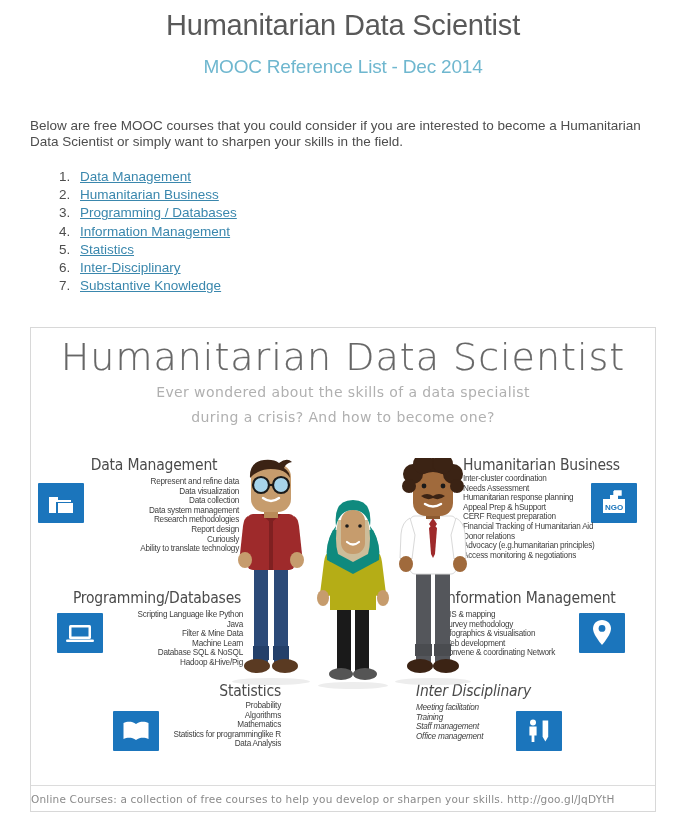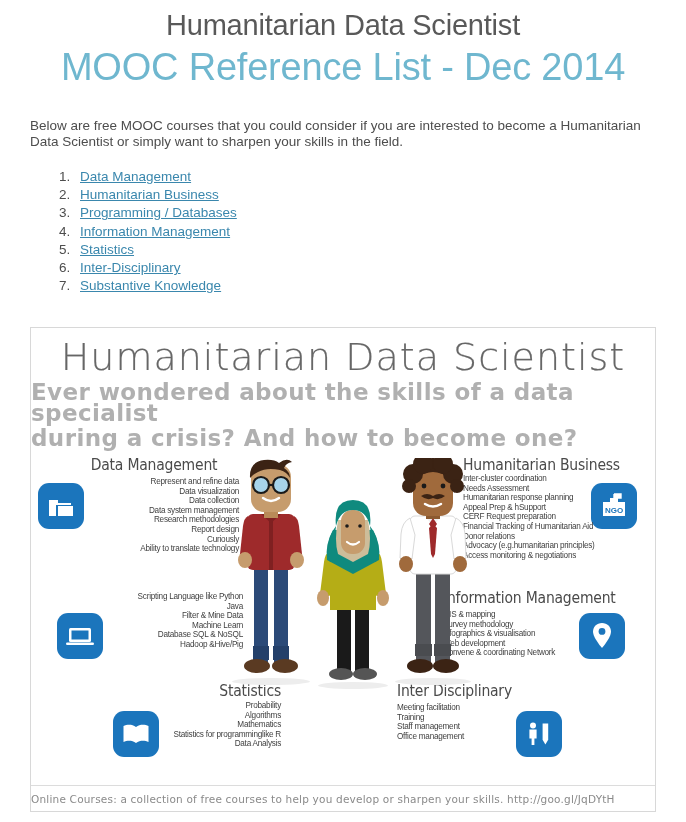--- a/index.html
+++ b/index.html
@@ -23,21 +23,21 @@
   h1.main-title {
     margin: 0;
     font-size: 29px;
     font-weight: normal;
     color: #595959;
     letter-spacing: -0.2px;
     line-height: 38px;
   }
   h2.sub-title {
     margin: 4px 0 0 0;
-    font-size: 38px;
+    font-size: 19px;
     font-weight: normal;
     color: #6fb7cf;
     letter-spacing: -0.2px;
     line-height: 38px;
   }
 
   
   .intro {
     margin: 32px 30px 0 30px;
     font-size: 13.5px;
@@ -82,23 +82,24 @@
     font-family: "DejaVu Sans", sans-serif;
     font-size: 38px;
     font-weight: 300;
     color: #666;
     letter-spacing: 1px;
     margin: 8px 0 0 0;
     line-height: 42px;
     -webkit-text-stroke: 0.2px #777;
   }
   .ig-sub {
+    text-align: center;
     font-family: "DejaVu Sans", sans-serif;
-    font-size: 23px;
-    font-weight: 700;
+    font-size: 14px;
+    font-weight: 400;
     color: #b0b0b0;
     line-height: 21px;
     margin: 4px 0 0 0;
     letter-spacing: 0.4px;
   }
 
   
   .blk { position: absolute; }
   .blk-head {
     font-family: "DejaVu Sans Condensed", "Liberation Sans Narrow", "Liberation Sans", sans-serif;
@@ -115,22 +116,22 @@
     color: #3f3f3f;
     letter-spacing: -0.25px;
     white-space: nowrap;
   }
   .ta-right { text-align: right; }
   .ta-left  { text-align: left; }
 
   
   .icon-sq {
     position: absolute;
-    width: 46px; height: 46px;
-    border-radius: 11px;
+    width: 46px; height: 40px;
+    border-radius: 1px;
     background: #1b75bc;
     display: flex; align-items: center; justify-content: center;
   }
   .icon-sq svg { display: block; }
 
   
   .ig-foot {
     position: absolute;
     left: 0; bottom: 0;
     width: 100%;
@@ -224,20 +225,21 @@
     </div>
 
     <div class="icon-sq" style="left:26px; top:285px;">
       <svg width="30" height="24" viewBox="0 0 30 24" aria-hidden="true">
         <rect x="4" y="4" width="22" height="14" rx="1.5" fill="#ffffff"></rect>
         <rect x="6.5" y="6.5" width="17" height="9" fill="#1b75bc"></rect>
         <rect x="1" y="18.5" width="28" height="2.6" rx="1.3" fill="#ffffff"></rect>
       </svg>
     </div>
     <div class="blk ta-right" style="left:40px; top:261px; width:172px;">
+      <div class="blk-head" style="text-align:center;">Programming/Databases</div>
       <div class="blk-list" style="margin-top:3px;">
         <div>Scripting Language like Python</div>
         <div>Java</div>
         <div>Filter &amp; Mine Data</div>
         <div>Machine Learn</div>
         <div>Database SQL &amp; NoSQL</div>
         <div>Hadoop &amp;Hive/Pig</div>
       </div>
     </div>
 
@@ -275,21 +277,21 @@
       </div>
     </div>
 
     <div class="icon-sq" style="left:485px; top:383px;">
       <svg width="30" height="26" viewBox="0 0 30 26" aria-hidden="true">
         <circle cx="9" cy="4.6" r="3" fill="#ffffff"></circle>
         <path d="M5.4 8.6 h7.2 v9 h-2.2 v6.4 H7.6 v-6.4 H5.4 Z" fill="#ffffff"></path>
         <path d="M18.6 2.4 h5.6 v16.4 l-2.8 4.6 l-2.8 -4.6 Z" fill="#ffffff"></path>
       </svg>
     </div>
-    <div class="blk ta-left" style="left:366px; top:354px; width:175px;">
+    <div class="blk ta-left" style="left:385px; top:354px; width:175px;font-style:italic;">
       <div class="blk-head">Inter Disciplinary</div>
       <div class="blk-list" style="margin-top:3px;">
         <div>Meeting facilitation</div>
         <div>Training</div>
         <div>Staff management</div>
         <div>Office management</div>
       </div>
     </div>
 
     <div class="char" style="left:190px; top:128px; width:100px; height:232px;">

